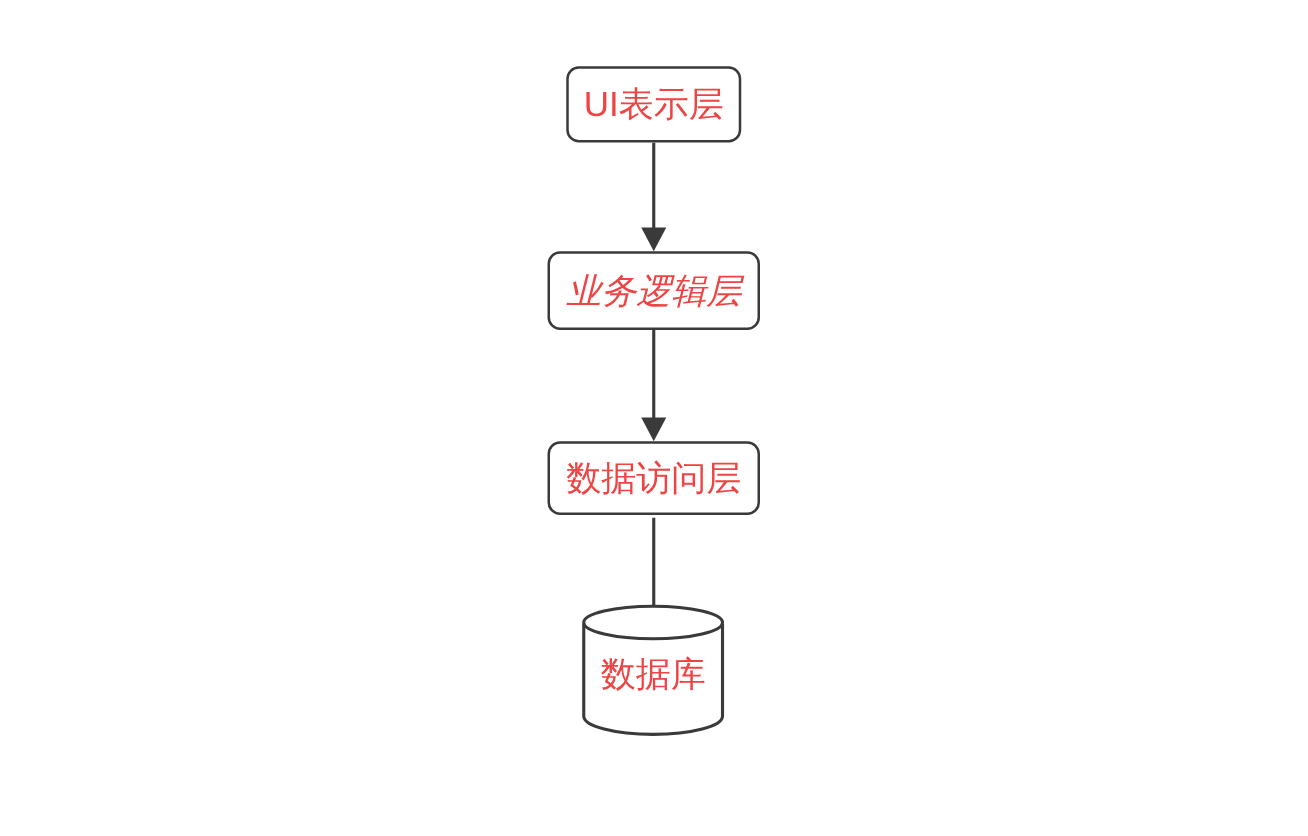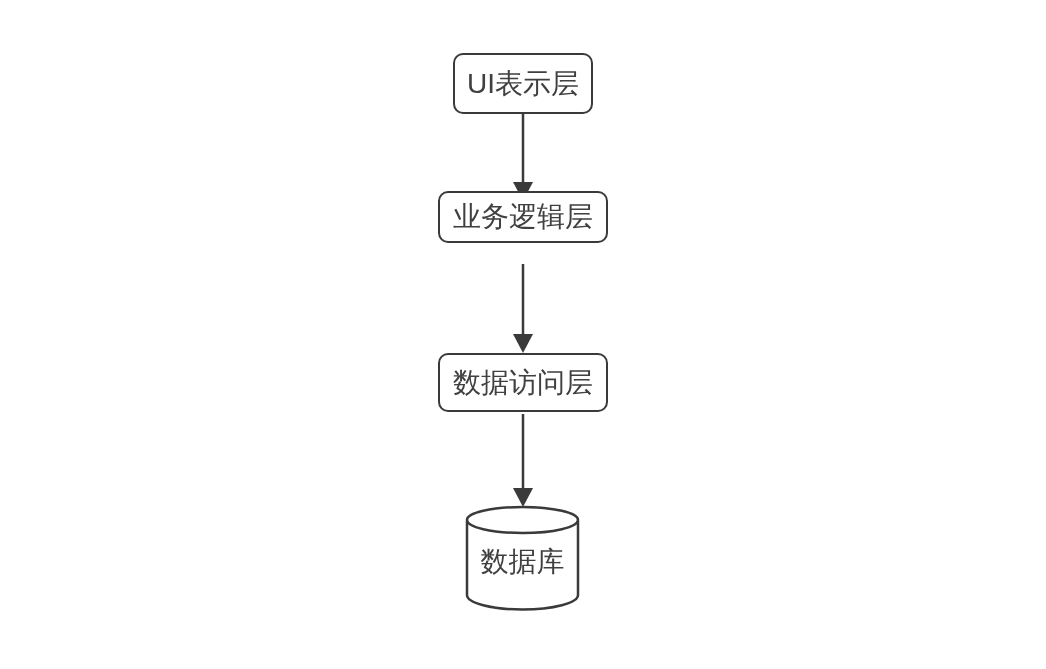--- a/index.html
+++ b/index.html
@@ -20,26 +20,26 @@
     box-sizing: border-box;
     background: #ffffff;
     border: 2px solid #3a3a3a;
     border-radius: 10px;
     display: flex;
     align-items: center;
     justify-content: center;
   }
   .node-label {
     font-size: 28px;
-    color: #404040;
+    color: #ef4444;
     white-space: nowrap;
     line-height: 1;
   }
   .node-1 { left: 453px; top: 53px;  width: 140px; height: 61px; }
-  .node-2 { left: 438px; top: 191px; width: 170px; height: 52px; }
+  .node-2 { left: 438px; top: 201px; width: 170px; height: 63px; font-style: italic; }
   .node-3 { left: 438px; top: 353px; width: 170px; height: 59px; }
 
   .arrow {
     position: absolute;
     left: 510px;
     display: block;
   }
   .arrow line {
     stroke: #3a3a3a;
     stroke-width: 2.5;
@@ -48,21 +48,21 @@
     fill: #3a3a3a;
     stroke: none;
   }
   .arrow-1 { top: 114px; }
   .arrow-2 { top: 264px; }
   .arrow-3 { top: 414px; }
 
   .node.cylinder {
     position: absolute;
     left: 465px;
-    top: 505px;
+    top: 483px;
     width: 115px;
     height: 107px;
   }
   .node.cylinder svg {
     position: absolute;
     left: 0;
     top: 0;
   }
   .cylinder-shape path,
   .cylinder-shape ellipse {

